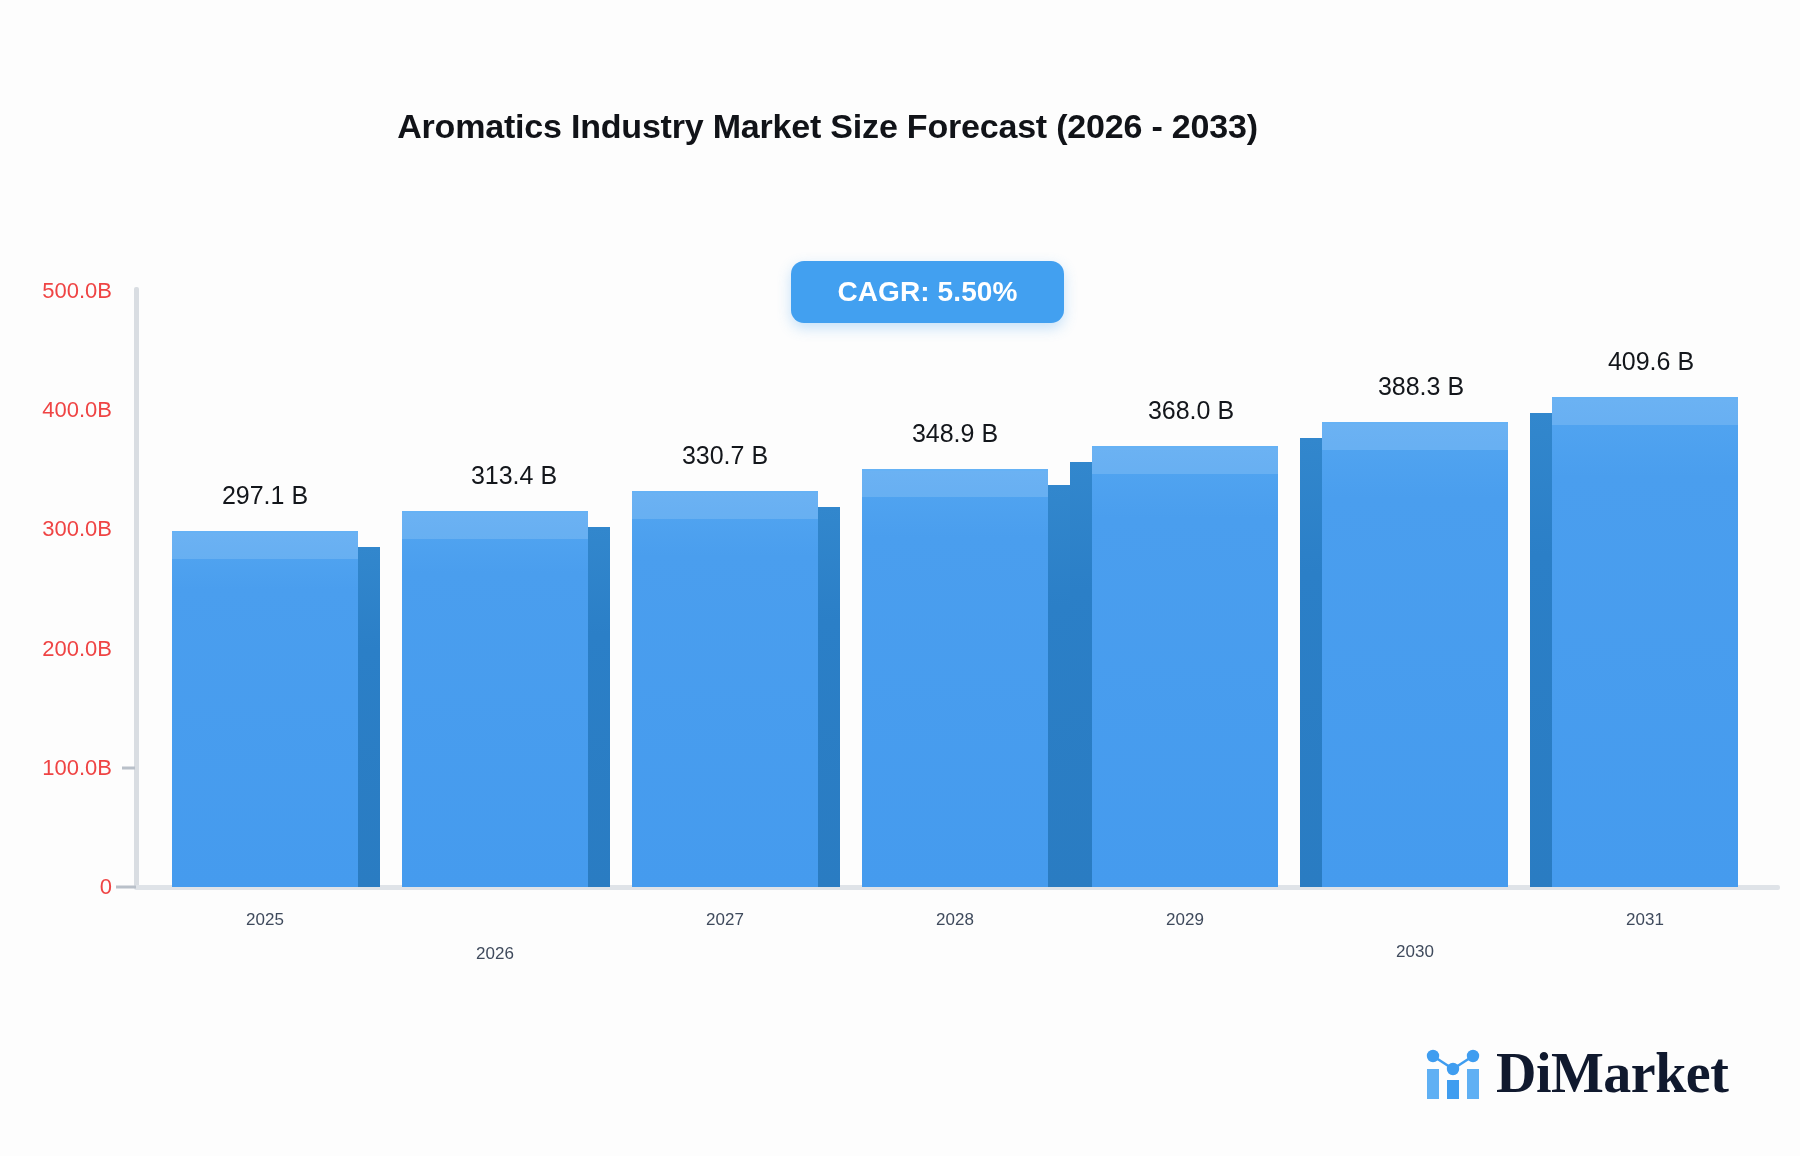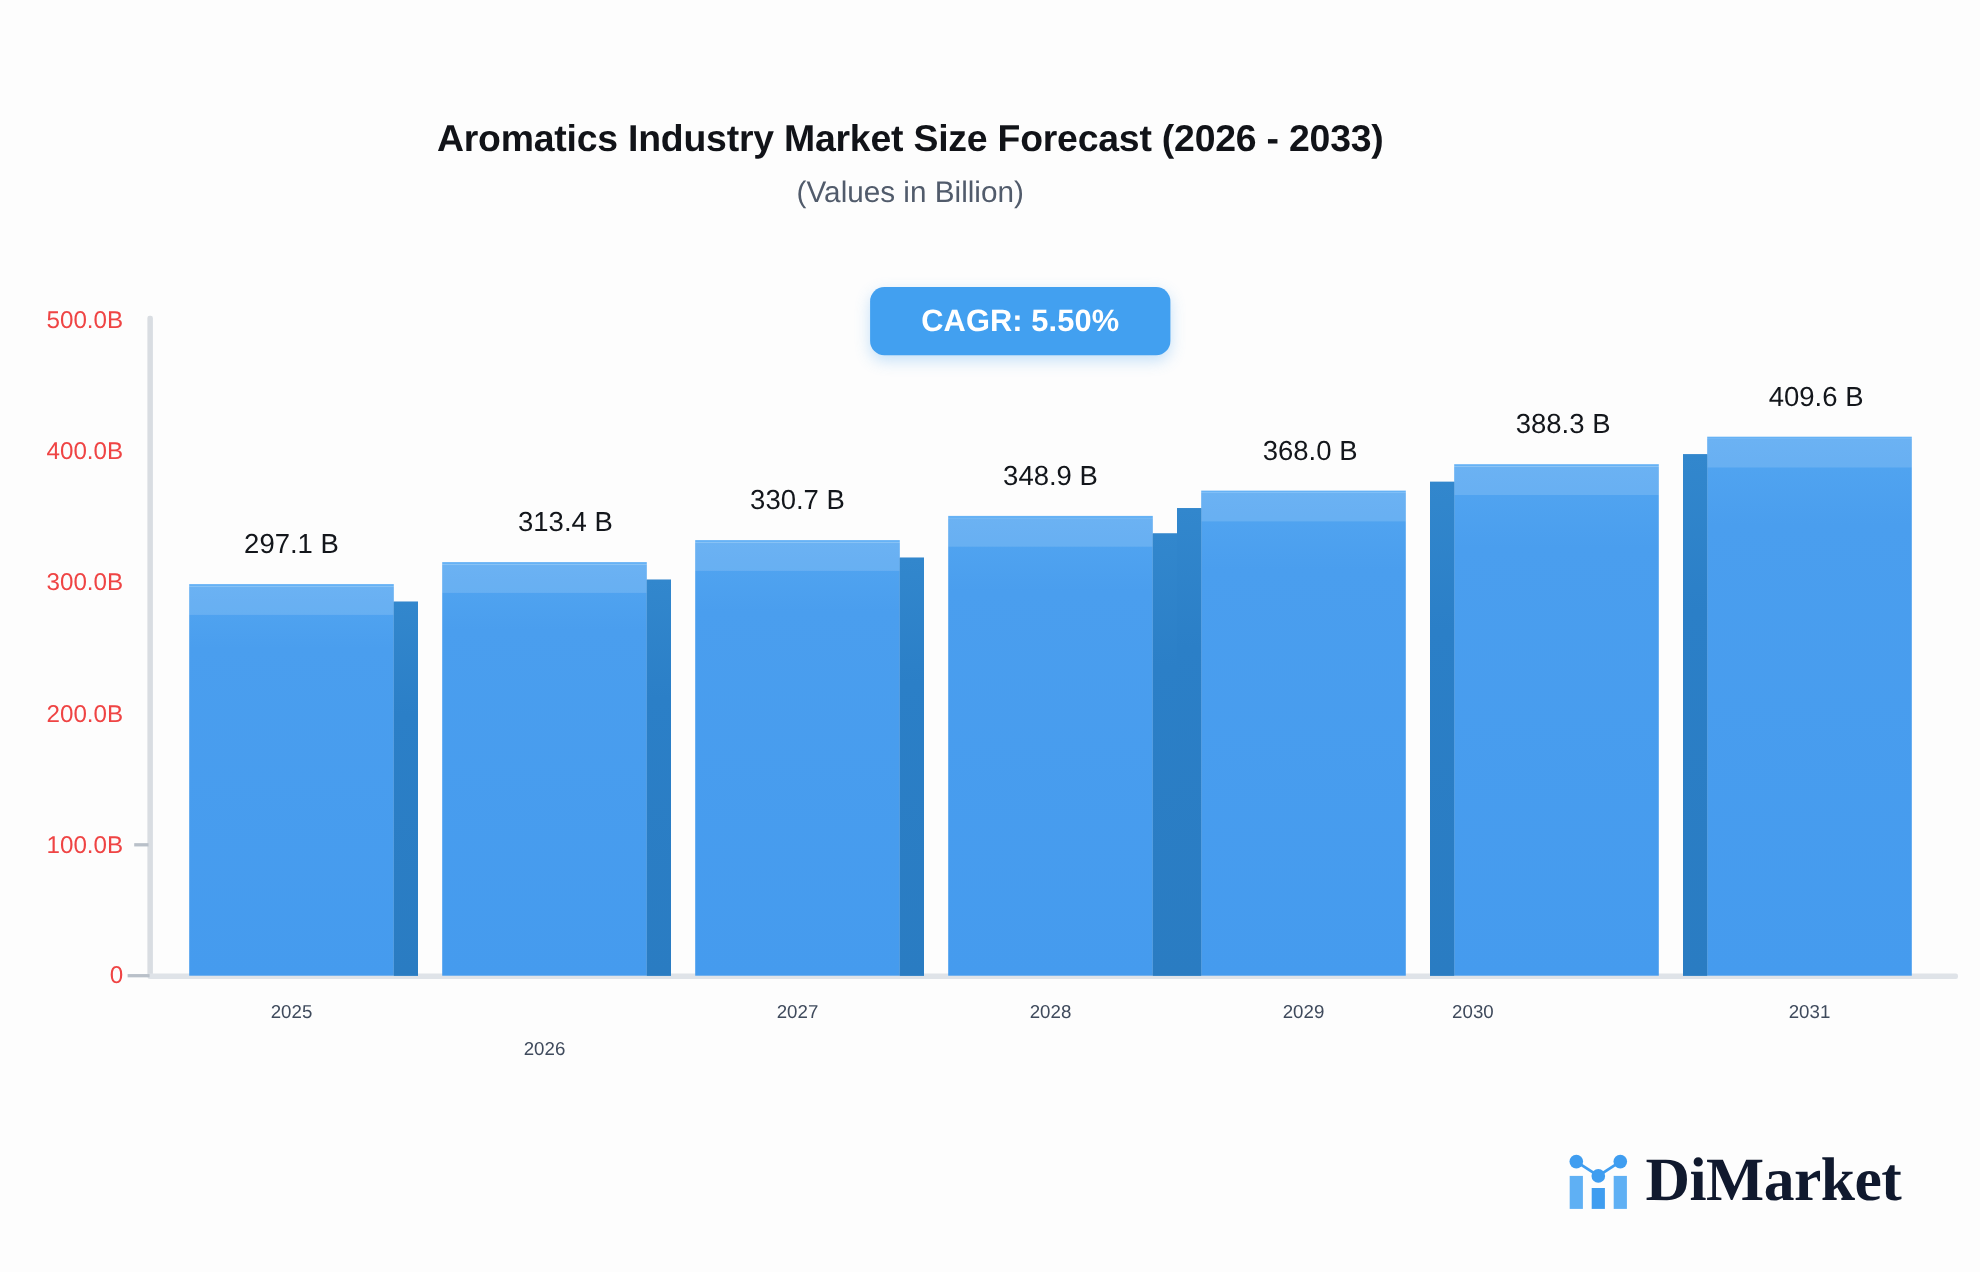--- a/index.html
+++ b/index.html
@@ -199,21 +199,20 @@
     line-height: 1;
   }
 </style>
 </head>
 <body>
 
 <div id="chart-root">
 
   <div class="title-block">
     <div class="chart-title">Aromatics Industry Market Size Forecast (2026 - 2033)</div>
-    <div class="chart-subtitle">(Values in Billion)</div>
   </div>
 
   <div class="cagr-badge">CAGR: 5.50%</div>
 
   <div id="plot">
     <div class="y-axis-line"></div>
     <div class="x-axis-line"></div>
     <div class="y-tick-wrap" id="y-ticks">
         <div class="y-tick" style="top: 887px;">0</div>
         <div class="y-tick-mark" style="top: 887px; width: 20px; left: 116px;"></div>
@@ -260,21 +259,21 @@
           <div class="bar-side left" style="height: 474.243px;"></div>
         </div>
         <div class="bar-value" style="left: 1651px; top: 346.757px;">409.6 B</div>
       </div>
     <div id="x-labels">
         <div class="x-label" style="left: 265px;">2025</div>
         <div class="x-label" style="left: 495px; margin-top: 34px;">2026</div>
         <div class="x-label" style="left: 725px;">2027</div>
         <div class="x-label" style="left: 955px;">2028</div>
         <div class="x-label" style="left: 1185px;">2029</div>
-        <div class="x-label" style="left: 1339px;">2030</div>
+        <div class="x-label" style="left: 1415px; margin-top: 32px;">2030</div>
         <div class="x-label" style="left: 1645px;">2031</div>
       </div>
   </div>
 
   <div class="logo">
     <span class="logo-icon-wrap">
       <svg class="logo-icon" viewBox="0 0 58 56" xmlns="http://www.w3.org/2000/svg" aria-hidden="true">
         <line x1="9" y1="11" x2="29" y2="24" stroke="#3f9df0" stroke-width="2.6"></line>
         <line x1="29" y1="24" x2="49" y2="11" stroke="#3f9df0" stroke-width="2.6"></line>
         <circle cx="9" cy="11" r="6.2" fill="#3f9df0"></circle>

